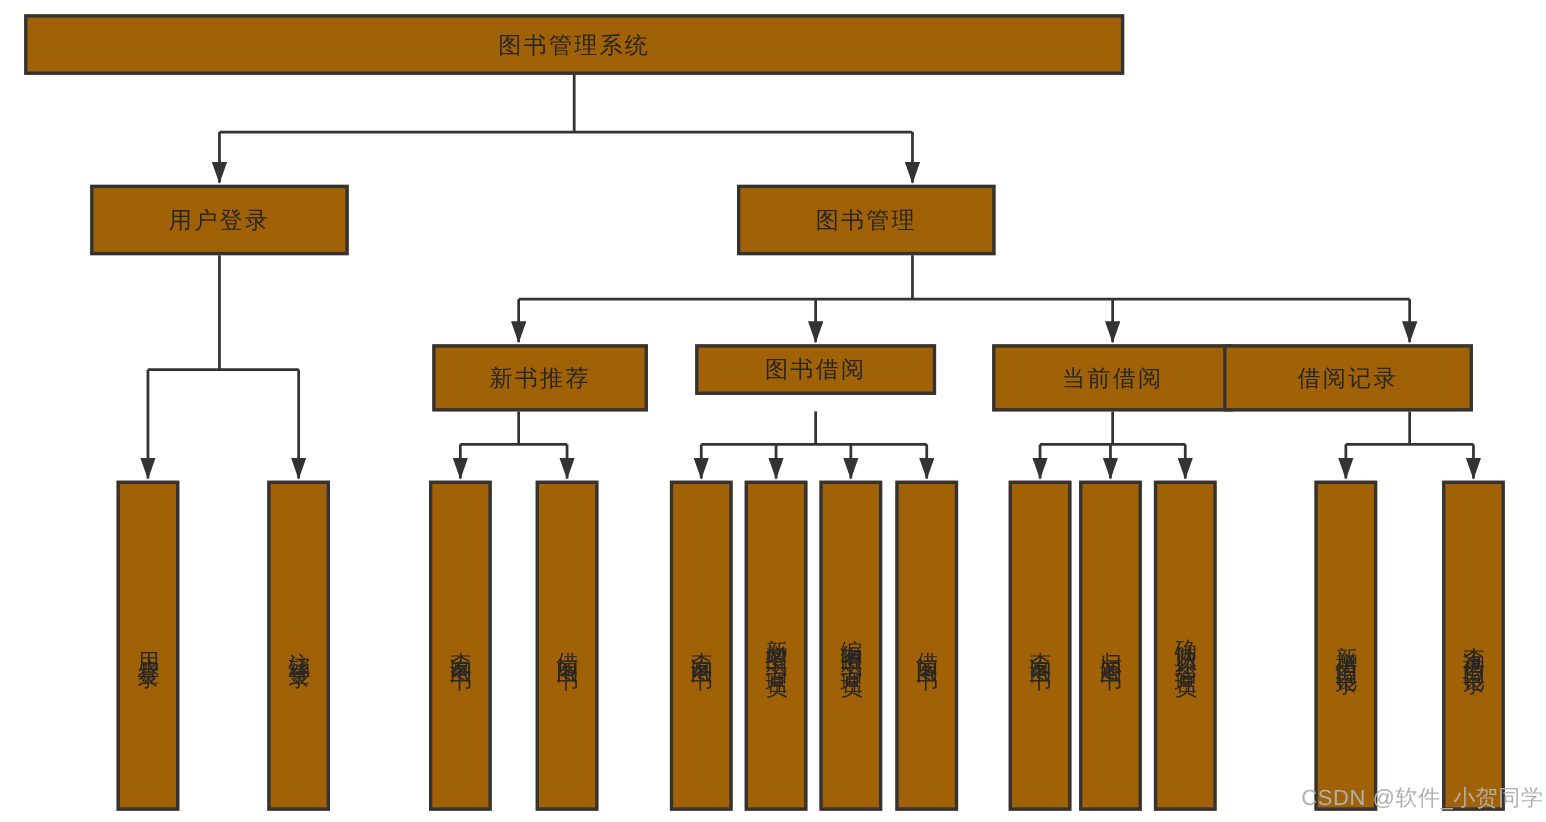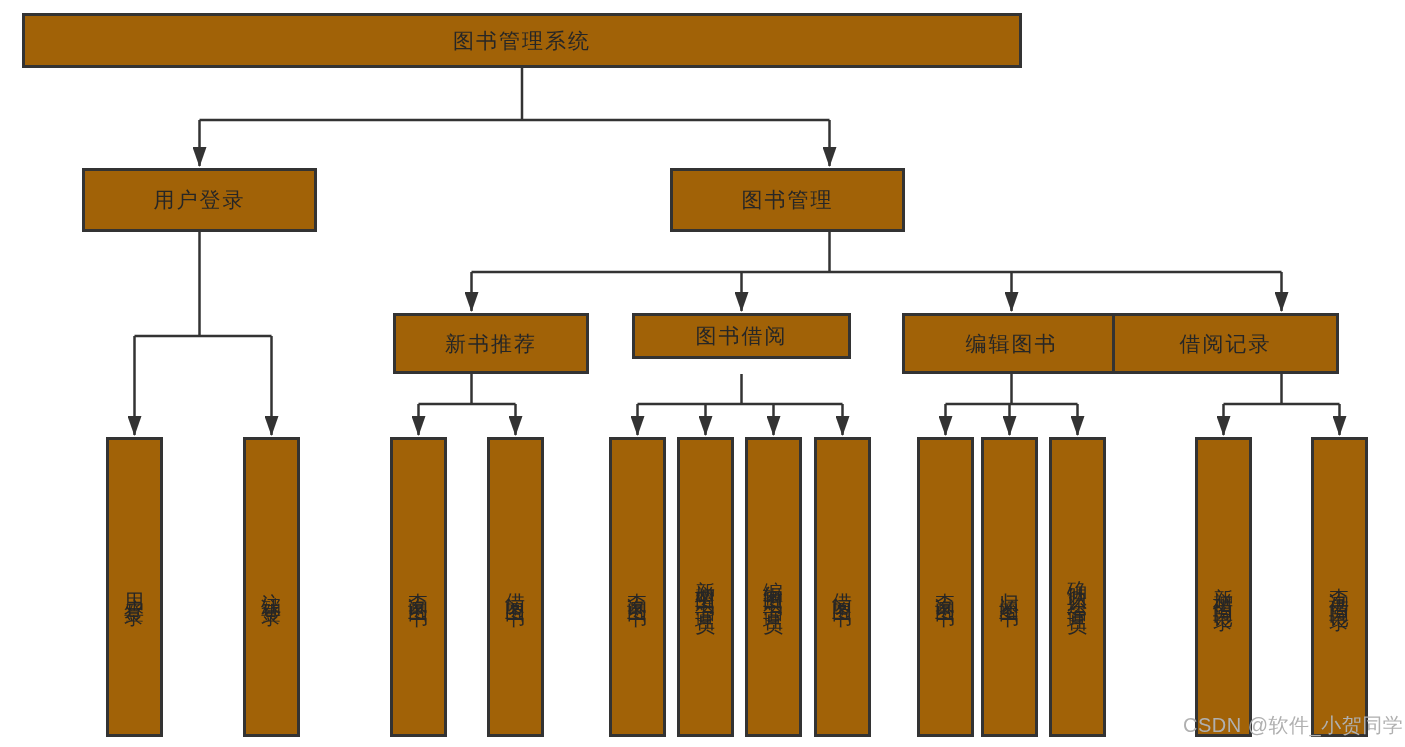--- a/index.html
+++ b/index.html
@@ -116,21 +116,21 @@
     <span>图书管理</span>
   </div>
 
   <div class="box h-box" style="left:348px; top:313px; width:196px; height:61px;margin-left:45px;">
     <span>新书推荐</span>
   </div>
   <div class="box h-box" style="left:632px; top:313px; width:219px; height:46px;">
     <span>图书借阅</span>
   </div>
   <div class="box h-box" style="left:902px; top:313px; width:219px; height:61px;">
-    <span>编辑图书</span>
+    <span>当前借阅</span>
   </div>
   <div class="box h-box" style="left:1112px; top:313px; width:227px; height:61px;">
     <span>借阅记录</span>
   </div>
 
   <div class="box v-box" style="left:106px; top:437px; width:57px; height:300px;">
     <span>用户登录</span>
   </div>
   <div class="box v-box" style="left:243px; top:437px; width:57px; height:300px;">
     <span>注销登录</span>

